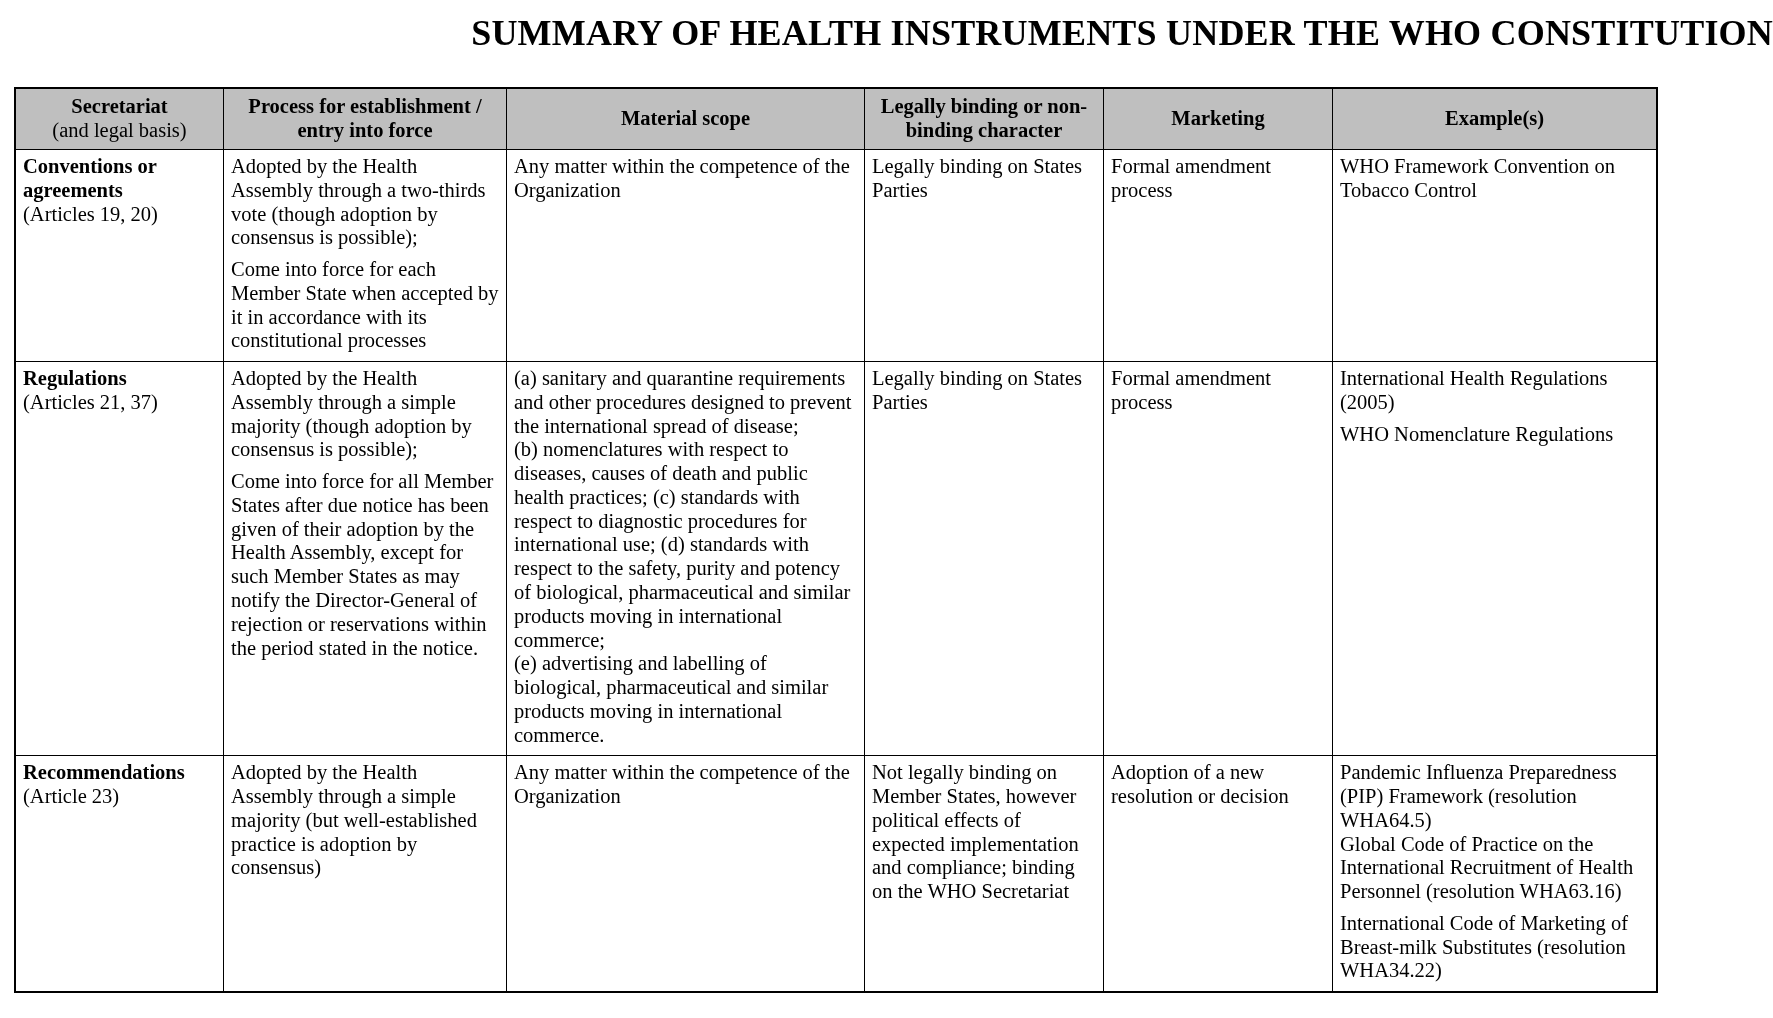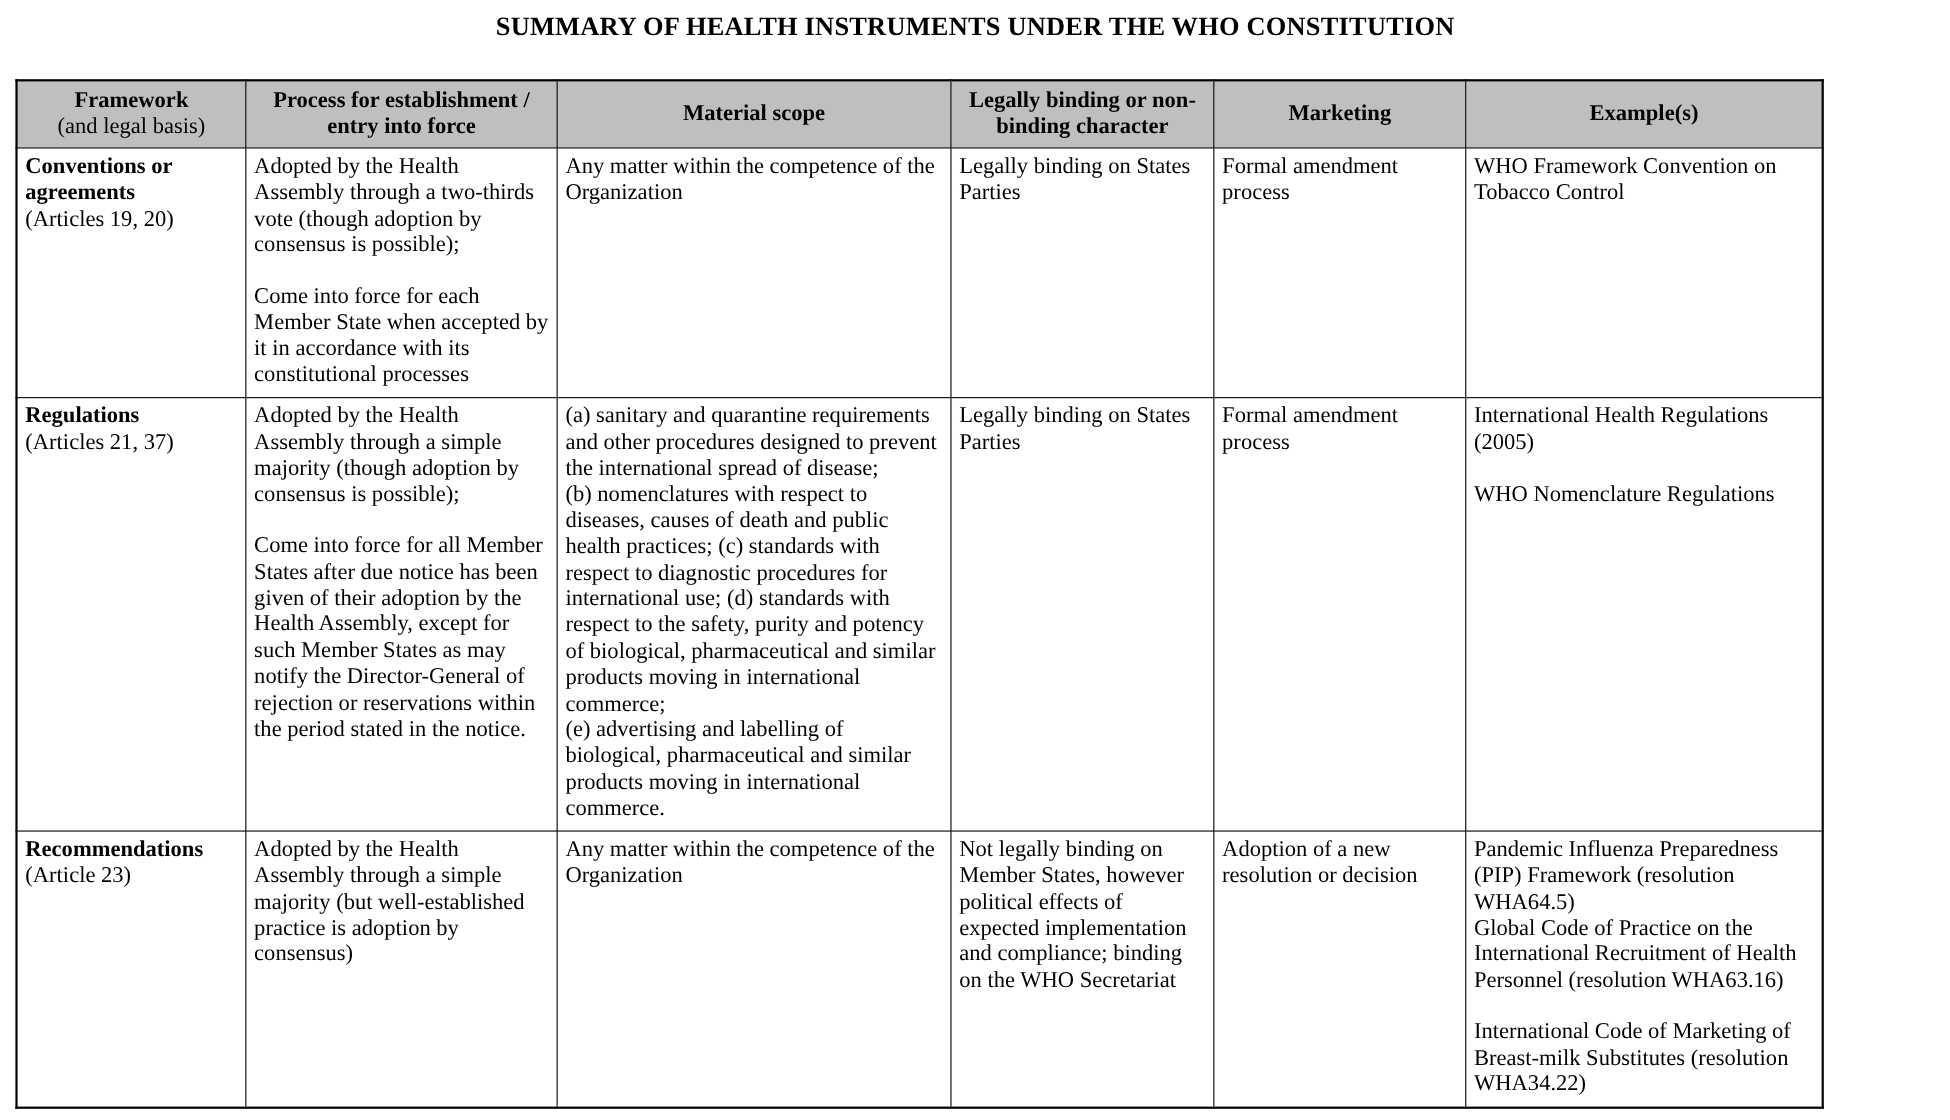--- a/index.html
+++ b/index.html
@@ -14,22 +14,22 @@
     color: #000000;
     overflow: hidden;
   }
   .page {
     position: relative;
     width: 1773px;
     height: 1018px;
     box-sizing: border-box;
   }
   .doc-title {
-    text-align: center;
-    font-size: 24px;
+    text-align: right;
+    font-size: 36px;
     font-weight: bold;
     letter-spacing: 0.2px;
     padding-top: 12px;
     padding-bottom: 12px;
     font-family: "Liberation Serif", "DejaVu Serif", serif;
   }
   table.instruments {
     border-collapse: collapse;
     table-layout: fixed;
     margin-left: 14px;
@@ -75,38 +75,38 @@
 
   .name {
     font-weight: bold;
     display: block;
   }
   .basis {
     display: block;
     font-weight: normal;
   }
   .para { margin: 0; }
-  .para + .para { margin-top: 23px; }
+  .para + .para { margin-top: 8px; }
   .tight + .tight { margin-top: 0; }
   .row-conventions td { height: 182px; }
   .row-regulations td { height: 308px; }
   .row-recommendations td { height: 212px; }
 </style>
 </head>
 <body>
 
 <div class="page">
 
   <div class="doc-title">SUMMARY OF HEALTH INSTRUMENTS UNDER THE WHO CONSTITUTION</div>
 
   <table class="instruments">
     <thead>
       <tr>
         <th class="c-instrument">
-          <span>Framework</span>
+          <span>Secretariat</span>
           <span class="sub">(and legal basis)</span>
         </th>
         <th class="c-process">
           <span>Process for establishment /</span>
           <span class="sub" style="font-weight:bold">entry into force</span>
         </th>
         <th class="c-scope">
           <span>Material scope</span>
         </th>
         <th class="c-binding">

